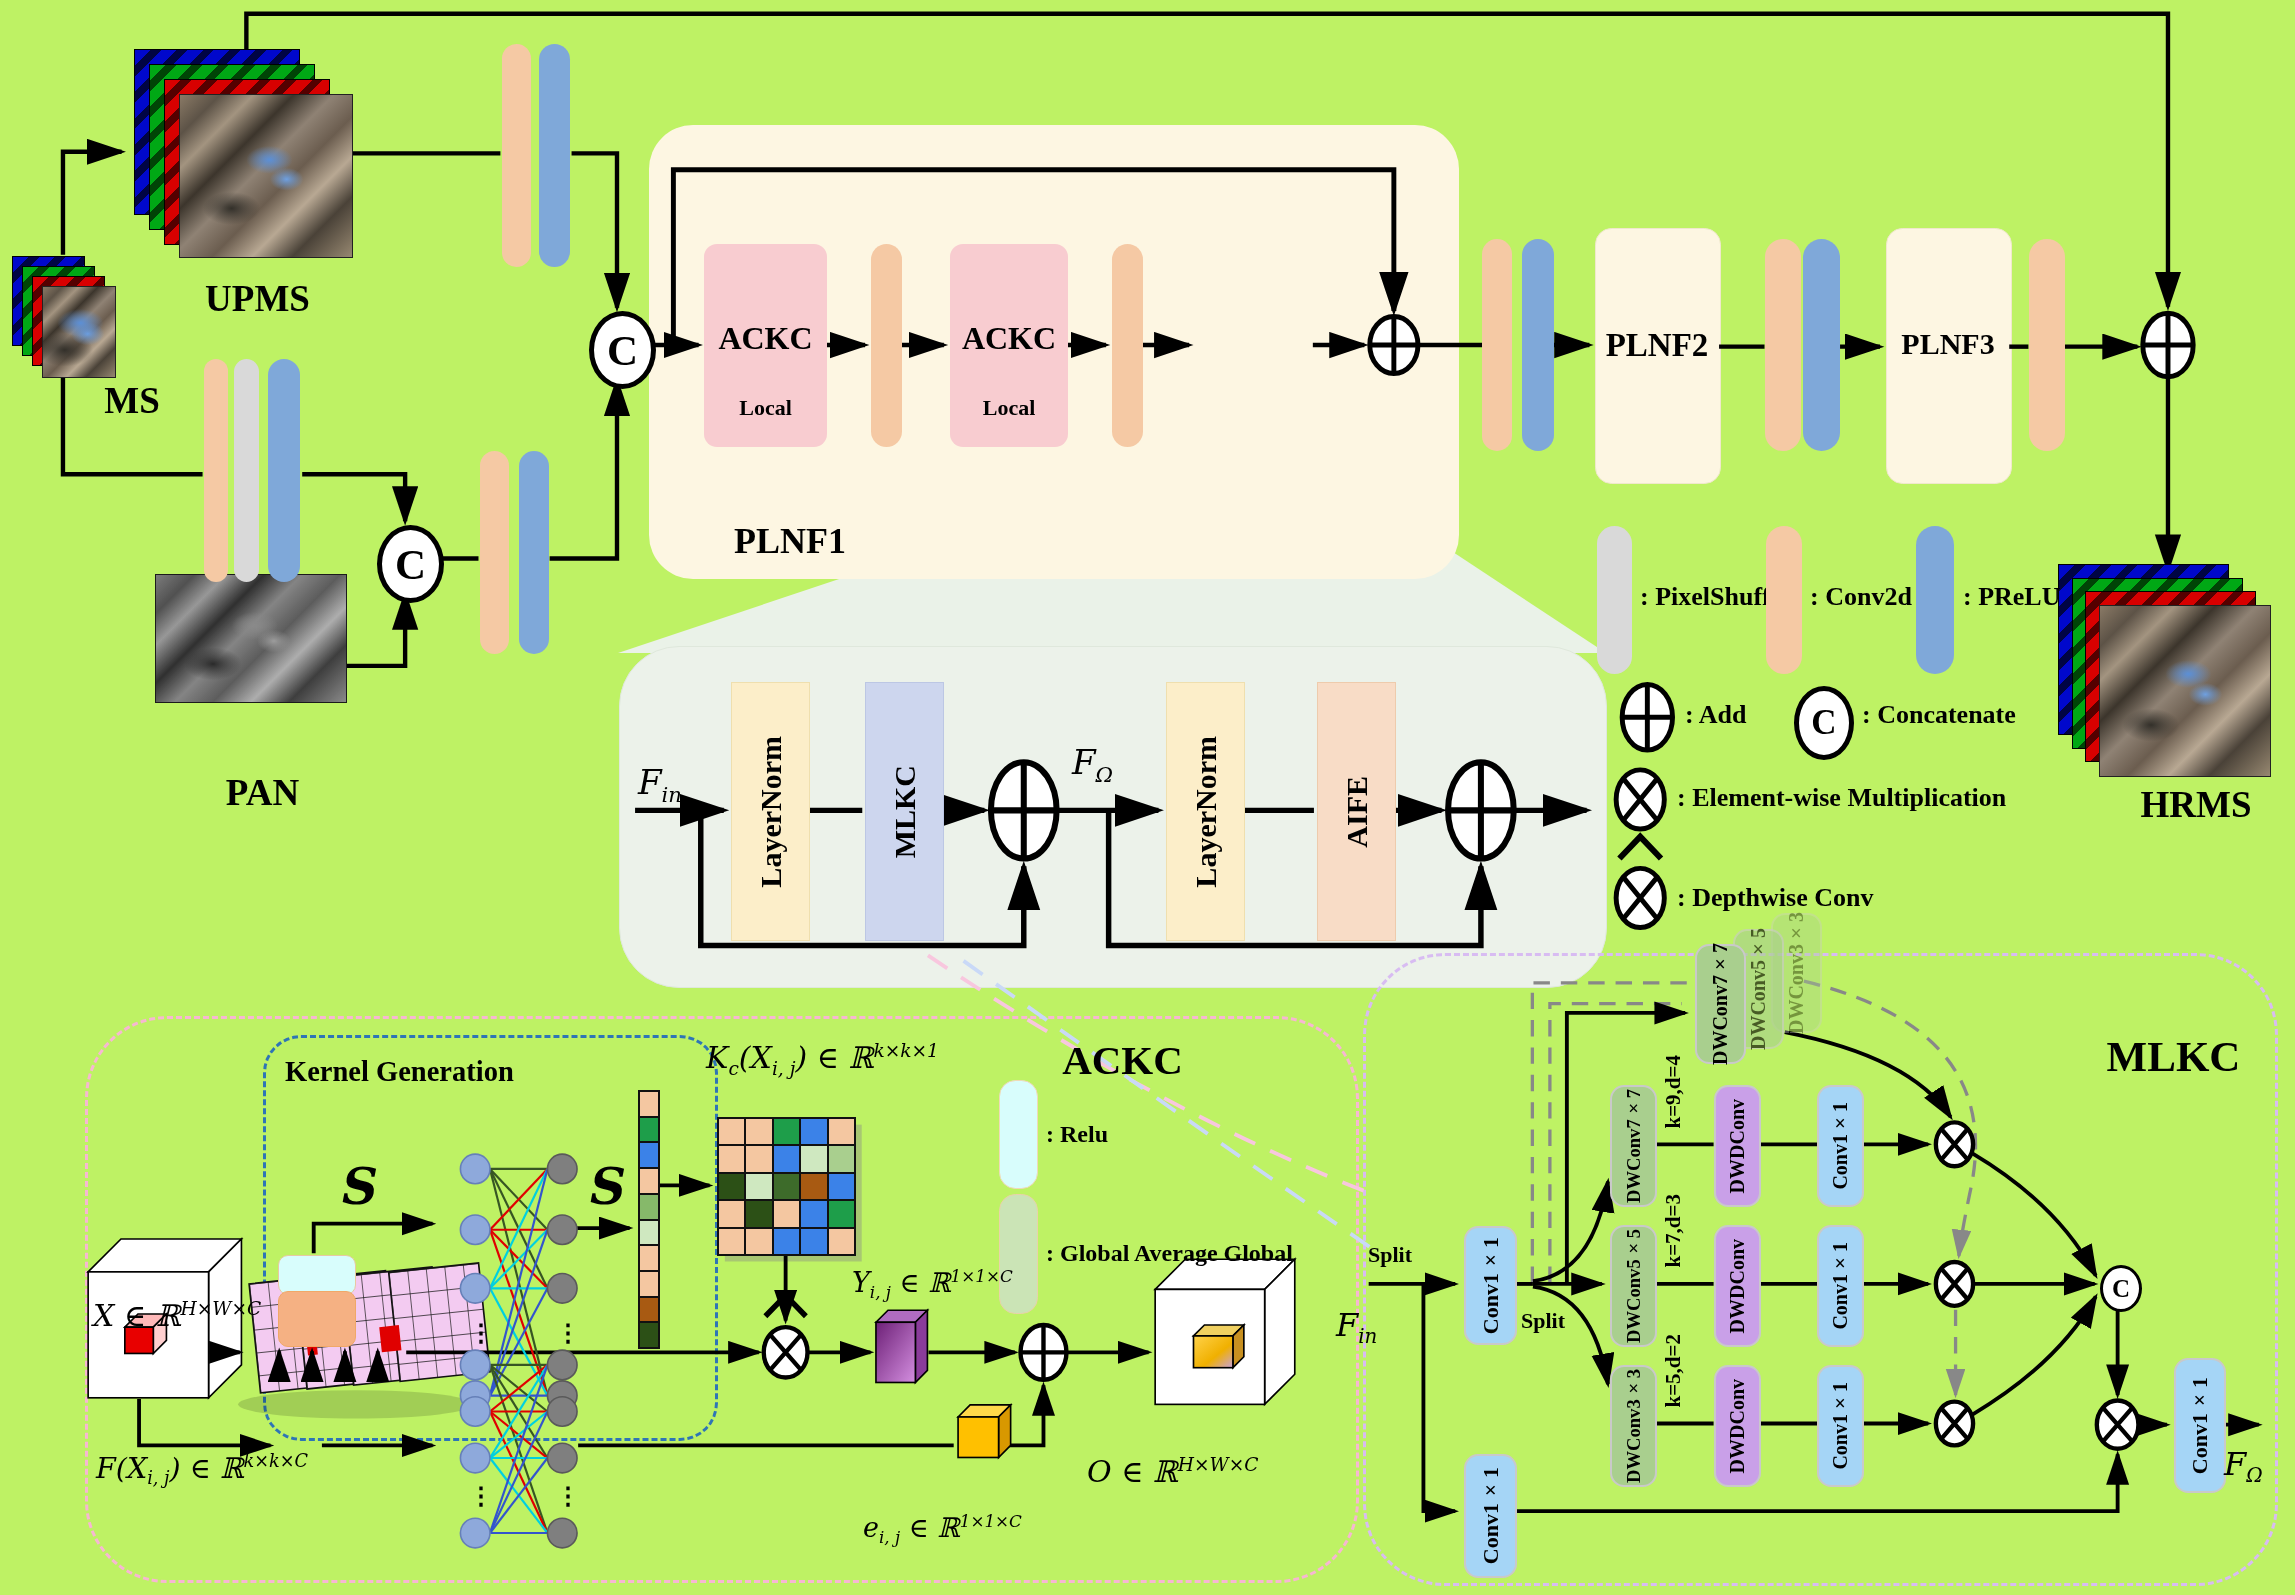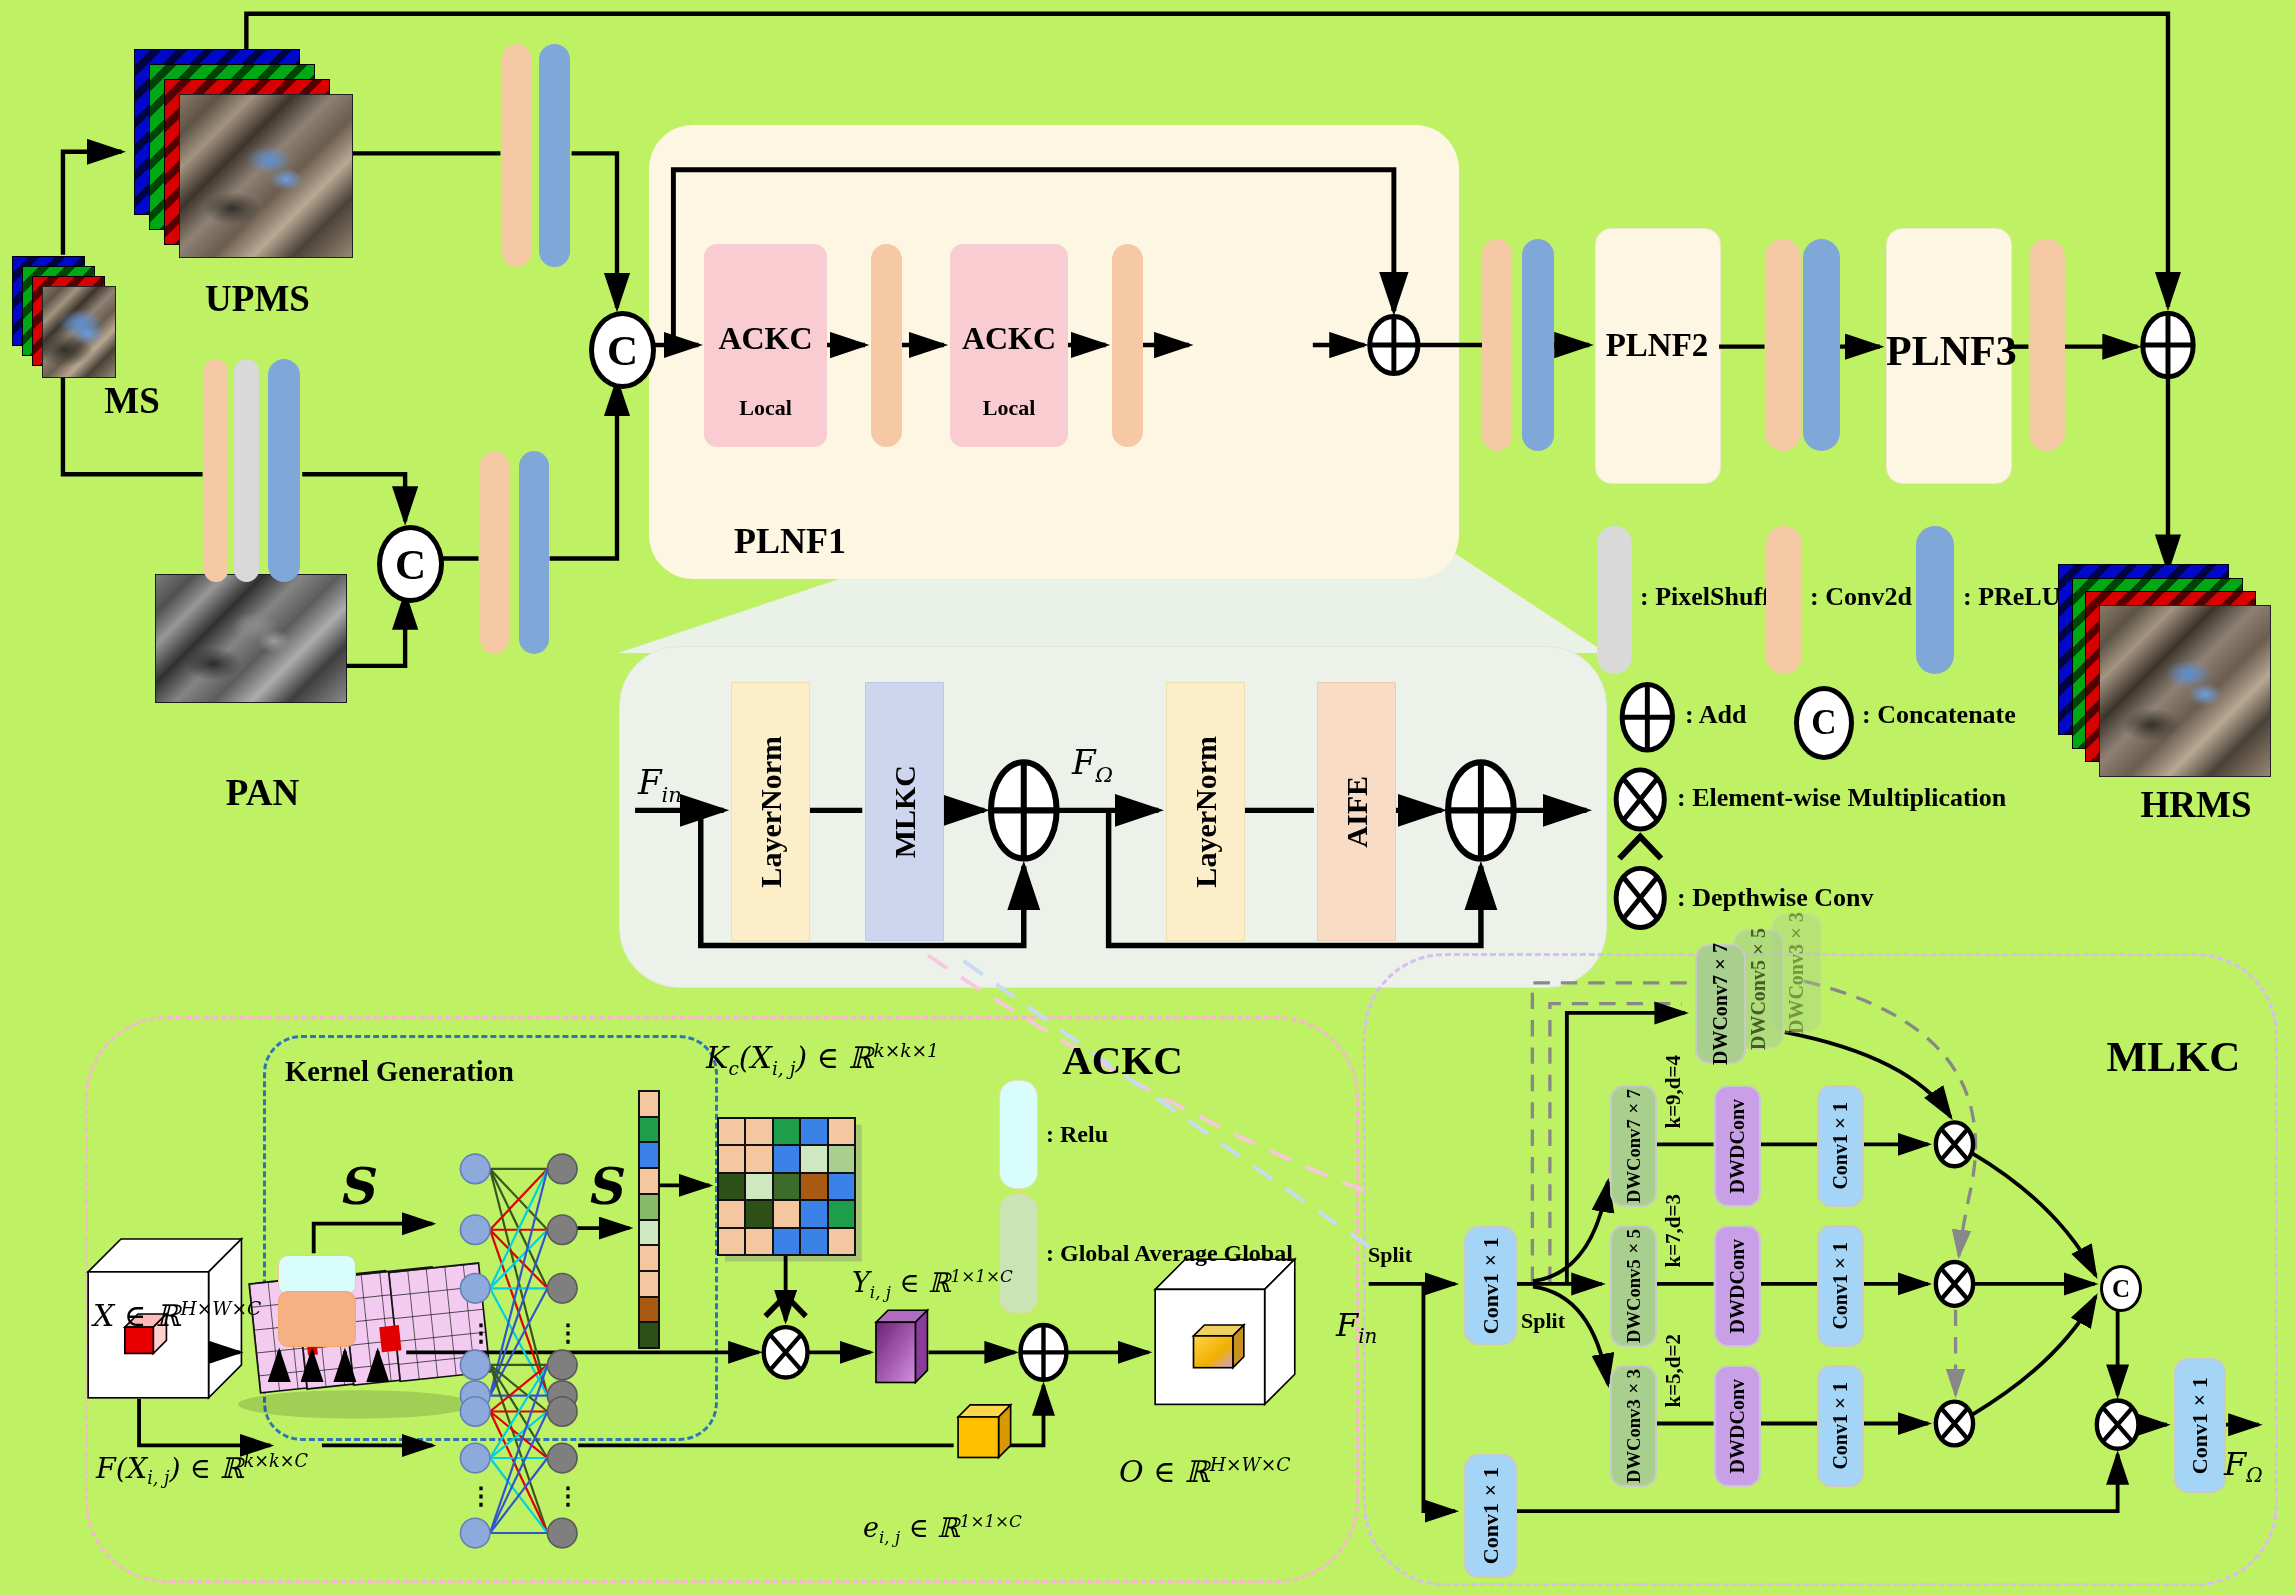--- a/index.html
+++ b/index.html
@@ -394,21 +394,21 @@
     </div>
     <div class="pill p-orange" style="left:871px;top:244px;width:31px;height:203px;"></div>
     <div class="blk blk-pink" style="left:950px;top:244px;width:118px;height:203px;">
       <div class="bold" style="font-size:32px;margin-top:49px;">ACKC</div>
       <div class="bold" style="font-size:22px;margin-top:38px;">Local</div>
     </div>
     <div class="pill p-orange" style="left:1112px;top:244px;width:31px;height:203px;"></div>
     <div class="t bold" style="left:734px;top:520px;font-size:36px;">PLNF1</div>
 
     <div class="t bold ctr" style="left:1595px;top:327px;width:124px;font-size:33px;">PLNF2</div>
-    <div class="t bold ctr" style="left:1886px;top:327px;width:124px;font-size:42px;">PLNF3</div>
+    <div class="t bold ctr" style="left:1886px;top:327px;width:124px;font-size:30px;">PLNF3</div>
 
     <div class="t math" style="left:638px;top:762px;font-size:34px;">
       <span>F</span><sub>in</sub></div>
     <div class="vrect r-yellow" style="left:731px;top:682px;width:77px;height:257px;">
       <span class="vlabel" style="font-size:30px;">LayerNorm</span>
       </div>
     <div class="vrect r-lav" style="left:865px;top:682px;width:77px;height:257px;">
       <span class="vlabel" style="font-size:30px;">MLKC</span>
       </div>
     <div class="t math" style="left:1072px;top:742px;font-size:34px;">
@@ -489,21 +489,21 @@
         <div style="background: rgb(244, 199, 161);"></div>
         <div style="background: rgb(59, 130, 232);"></div>
         <div style="background: rgb(59, 130, 232);"></div>
         <div style="background: rgb(244, 199, 161);"></div>
       </div>
 
     <div class="t math" style="left:852px;top:1266px;font-size:27px;">
       <span>Y</span><sub>i, j</sub><span> ∈ ℝ</span><sup>1×1×C</sup></div>
     <div class="t math" style="left:863px;top:1511px;font-size:27px;">
       <span>e</span><sub>i, j</sub><span> ∈ ℝ</span><sup>1×1×C</sup></div>
-    <div class="t math" style="left:1087px;top:1454px;font-size:30px;margin-left:32px;">
+    <div class="t math" style="left:1087px;top:1454px;font-size:30px;">
       <span>O ∈ ℝ</span><sup>H×W×C</sup></div>
     <div class="t math" style="left:96px;top:1451px;font-size:28.5px;">
       <span>F(X</span><sub>i, j</sub><span>) ∈ ℝ</span><sup>k×k×C</sup></div>
 
     <div class="t bold" style="left:469px;top:1319px;font-size:24px;">⋮</div>
     <div class="t bold" style="left:556px;top:1319px;font-size:24px;">⋮</div>
     <div class="t bold" style="left:469px;top:1482px;font-size:24px;">⋮</div>
     <div class="t bold" style="left:556px;top:1482px;font-size:24px;">⋮</div>
 
     <div class="t bold ctr" style="left:2075px;top:1032px;width:197px;font-size:43px;">MLKC</div>

